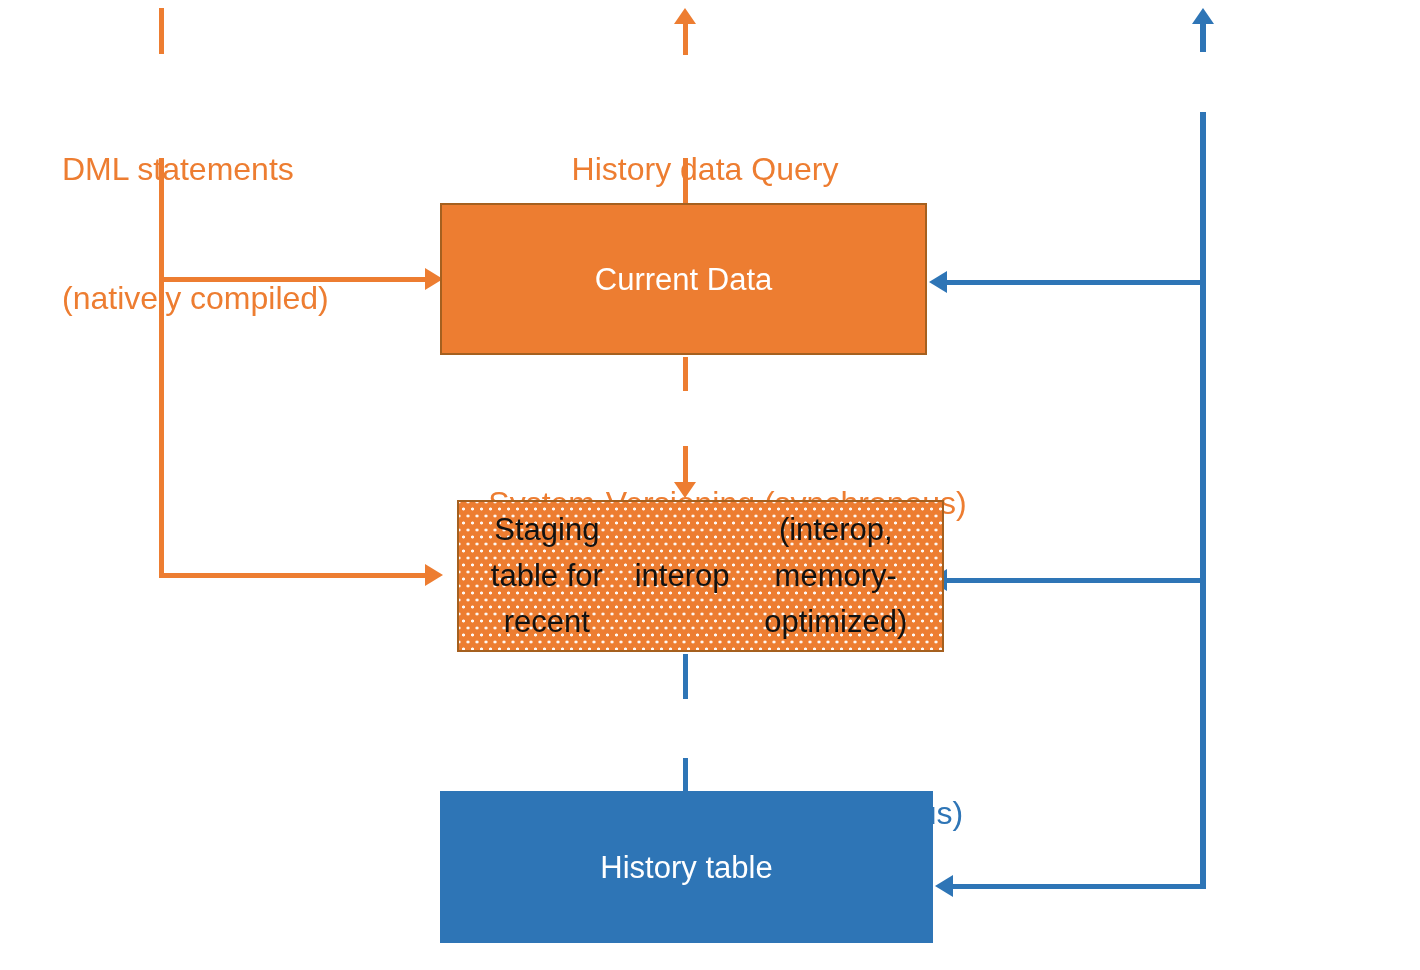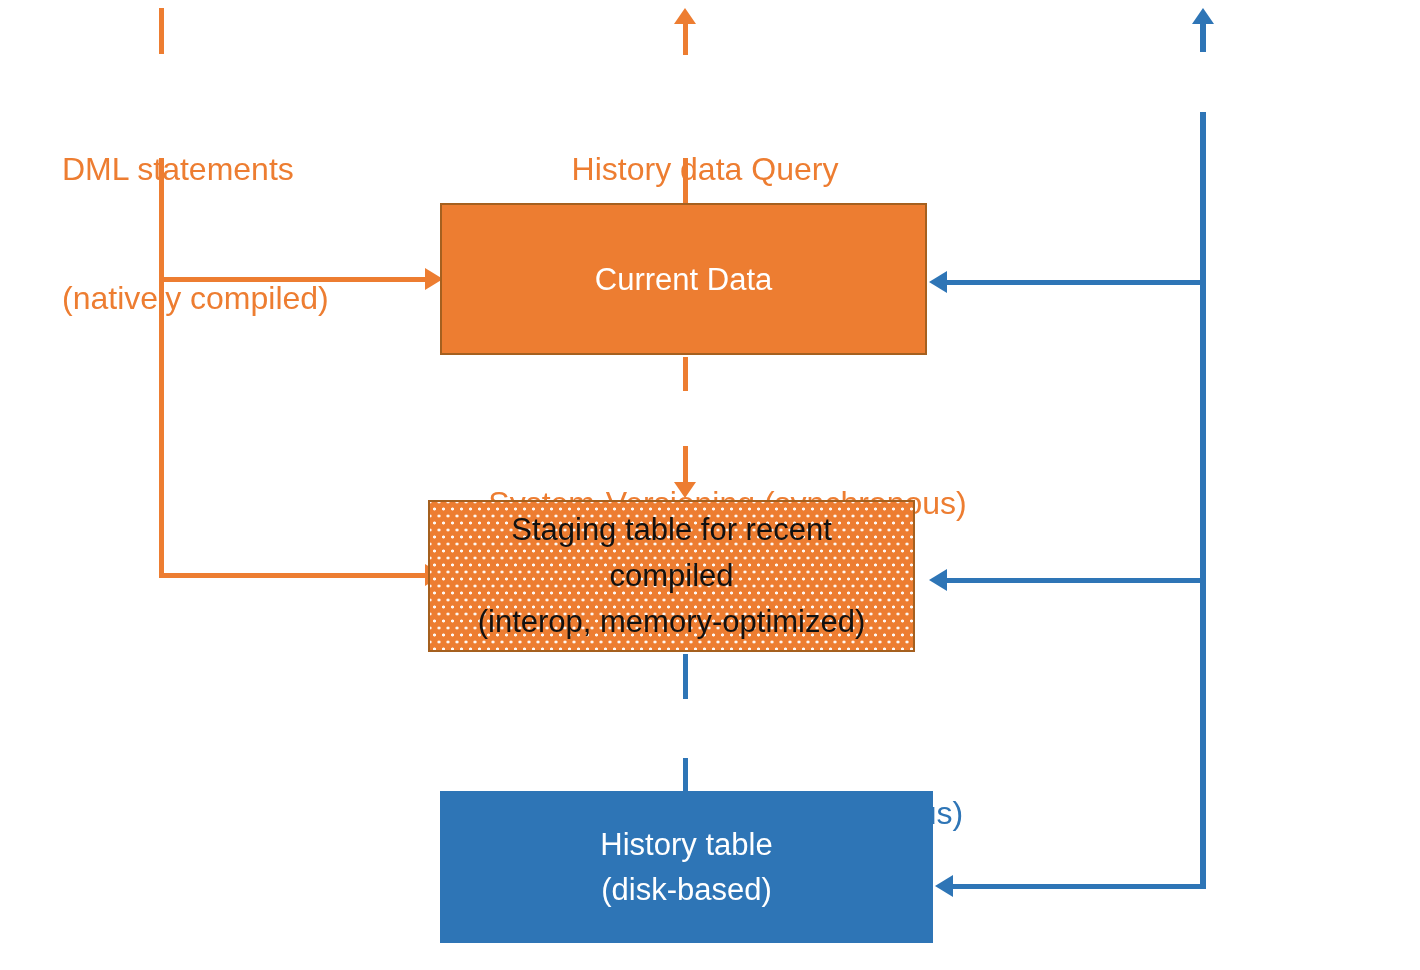--- a/index.html
+++ b/index.html
@@ -27,21 +27,21 @@
   }
   .lbl span { display: block; margin-left: 40px; }
   .lbl.center { text-align: center; }
   .orange-t { color: var(--orange); }
   .blue-t   { color: var(--blue); }
 
   
   .node {
     position: absolute;
     display: flex;
-    flex-direction: column;
+    flex-direction: row;
     justify-content: center;
     align-items: center;
     text-align: center;
     font-size: 31px;
     line-height: 45px;
     white-space: pre-wrap;
     box-sizing: border-box;
   }
   .node span { display: block; }
   .node.solid-orange {
@@ -151,24 +151,23 @@
   <div class="tri left-b" style="left:929px; top:271px;"></div>
   <div class="line b" style="left:946px; top:578px; width:258px; height:5px;"></div>
   <div class="tri left-b" style="left:929px; top:569px;"></div>
   <div class="line b" style="left:952px; top:884px; width:252px; height:5px;"></div>
   <div class="tri left-b" style="left:935px; top:875px;"></div>
 
   <div class="node solid-orange" style="left:440px; top:203px; width:487px; height:152px;">
     <span>Current Data</span>
   </div>
 
-  <div class="node dotted-orange" style="left:428px; top:500px; width:487px; height:152px; line-height:46px;">
+  <div class="node dotted-orange" style="left:457px; top:500px; width:487px; height:152px; line-height:46px;">
     <span>Staging table for recent</span>
-    <span>compiled</span>
+    <span>interop</span>
     <span>(interop, memory-optimized)</span>
   </div>
 
   <div class="node solid-blue" style="left:440px; top:791px; width:493px; height:152px;">
     <span>History table</span>
-    <span>(disk-based)</span>
   </div>
 
 </div>
 
 </body></html>

